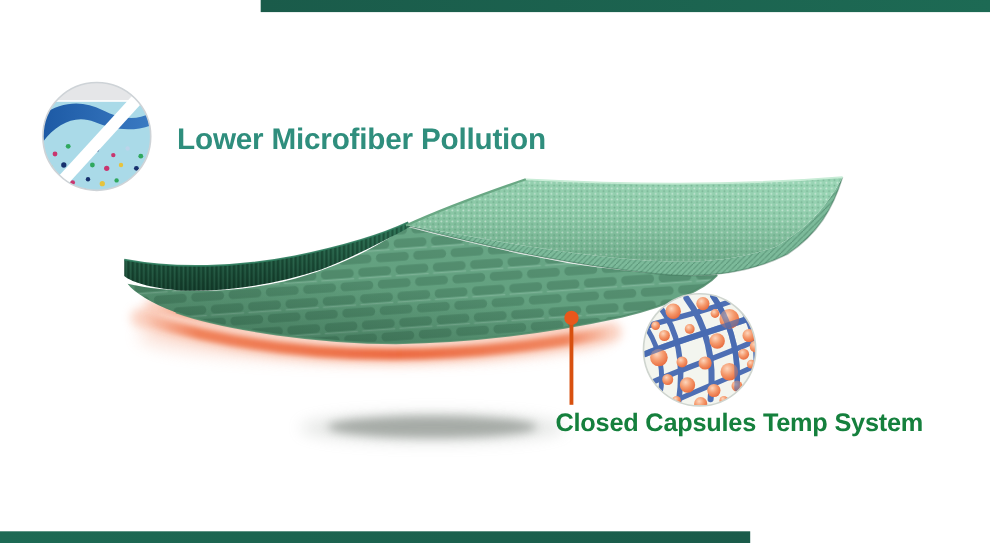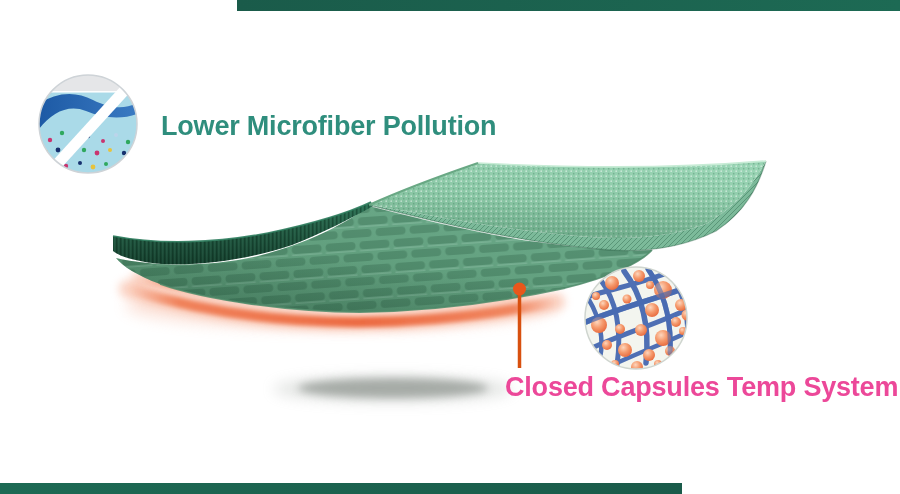--- a/index.html
+++ b/index.html
@@ -4,21 +4,21 @@
 <style>
   html,body{margin:0;padding:0;background:#ffffff;}
   .stage{position:relative;width:900px;height:494px;overflow:hidden;background:#ffffff;
          font-family:"Liberation Sans", sans-serif;}
   .bar{position:absolute;height:11px;}
   .bar-top{top:0;left:237px;width:663px;background:linear-gradient(90deg,#1a5b4a,#1d6a54);}
   .bar-bottom{bottom:0;left:0;width:682px;background:linear-gradient(90deg,#1d6a54,#1a5b4a);}
   .scene{position:absolute;left:0;top:0;}
   .label{position:absolute;font-weight:600;letter-spacing:-0.2px;white-space:nowrap;line-height:1.2;}
   .label-teal{left:161px;top:110px;font-size:27px;color:#2f8e7d;}
-  .label-orange{left:505px;top:371px;font-size:27px;color:#ec4899;}
+  .label-orange{left:505px;top:371px;font-size:23px;color:#15803d;}
 </style>
 </head>
 <body>
 
 <div class="stage">
 
   <div class="bar bar-top"></div>
   <div class="bar bar-bottom"></div>
 
   <svg class="scene" width="900" height="494" viewBox="0 0 900 494">

